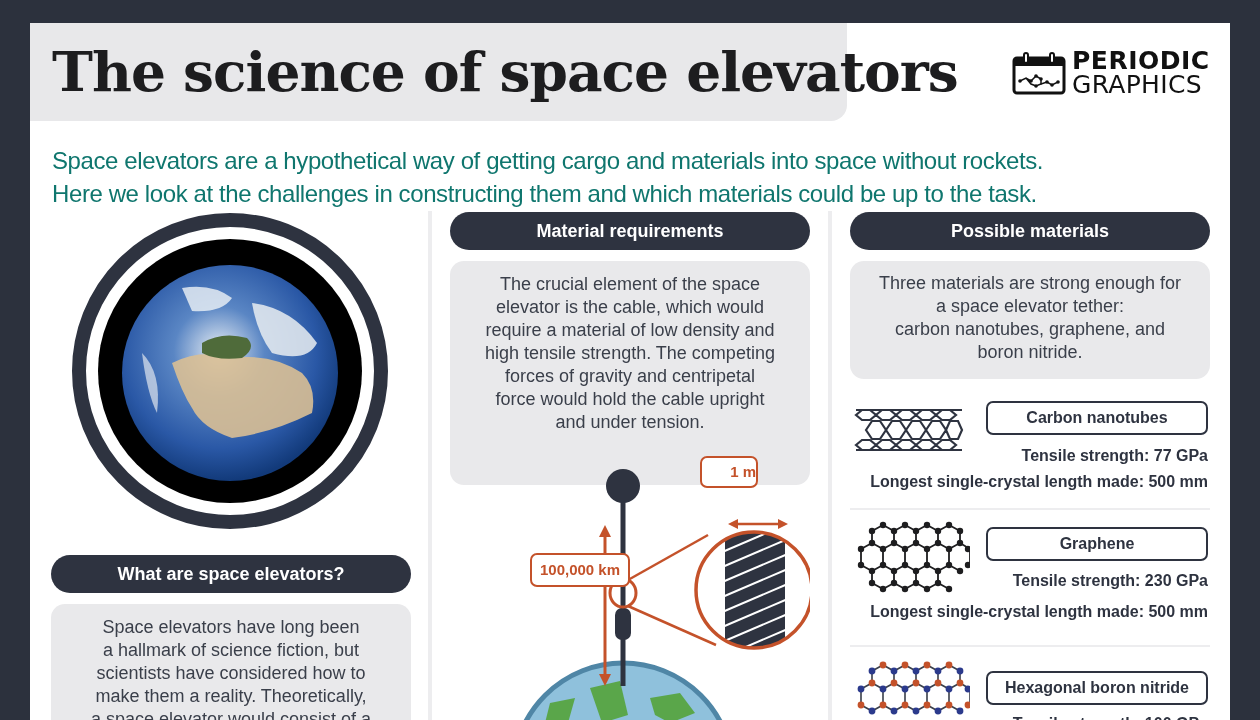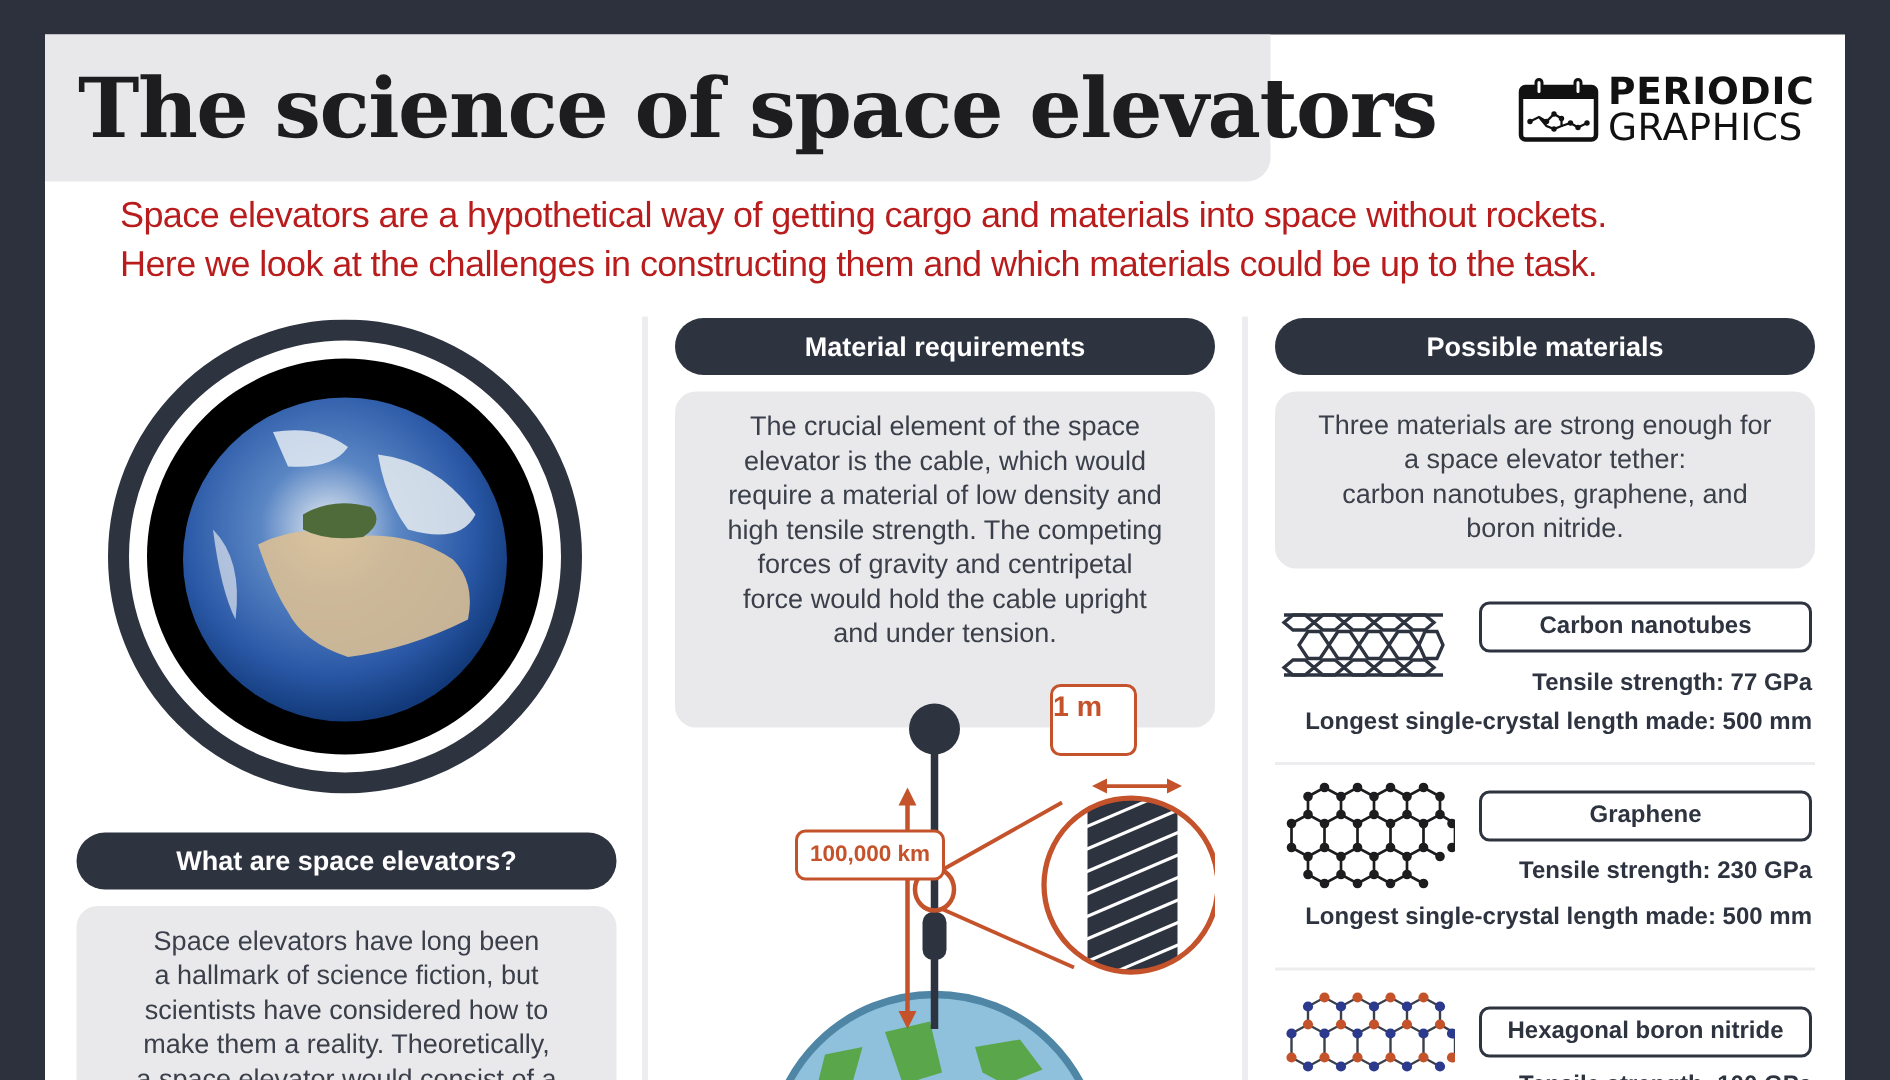--- a/index.html
+++ b/index.html
@@ -22,24 +22,23 @@
     position:absolute; left:22px; top:16px; margin:0;
     font-family:"DejaVu Serif", serif; font-weight:bold;
     font-size:55px; letter-spacing:-1px; color:#1d1d1f;
     white-space:nowrap;
   }
   .logo { position:absolute; left:982px; top:26px; display:flex; align-items:center; gap:6px; }
   .logo-text { line-height:24px; }
   .logo-l1 { font-weight:bold; font-size:25px; color:#111; letter-spacing:0.5px; display:block; }
   .logo-l2 { font-size:25px; color:#111; display:block; letter-spacing:0.3px; }
   .intro {
-    position:absolute; left:22px; top:104px; width:1170px;
-    font-size:24px; line-height:33px; color:#b91c1c; letter-spacing:-0.4px;
+    position:absolute; left:22px; top:121px; width:1170px;
+    font-size:24px; line-height:33px; color:#0f766e; letter-spacing:-0.4px;
     font-family:"Liberation Sans", sans-serif;
-    margin-left:28px;
   }
   .intro span { display:block; white-space:nowrap; }
   .divider { position:absolute; top:188px; width:4px; height:540px; background:#ededef; }
   .pill {
     position:absolute; height:38px; border-radius:19px; background:#2e3340;
     color:#fff; font-weight:bold; font-size:18px; text-align:center; line-height:38px;
     font-family:"Liberation Sans", sans-serif;
   }
   .box {
     position:absolute; background:#e9e9eb; border-radius:14px;
@@ -185,21 +184,21 @@
     </g>
     <circle cx="264" cy="137" r="58" fill="none" stroke="#c4522a" stroke-width="3.5"></circle>
 
     <g fill="#c4522a" stroke="#c4522a">
       <line x1="246" y1="71" x2="290" y2="71" stroke-width="2.5"></line>
       <polygon points="238,71 248,66 248,76" stroke="none"></polygon>
       <polygon points="298,71 288,66 288,76" stroke="none"></polygon>
     </g>
   </svg>
 
-  <div style="position:absolute;left:670px;top:433px;width:58px;height:48px;border:2.5px solid #c4522a;border-radius:7px;box-sizing:border-box;background:#fff;text-align:left;line-height:27px;font-weight:bold;font-size:19px;font-family:'Liberation Sans',sans-serif" class="orange">1 m</div>
+  <div style="position:absolute;left:670px;top:433px;width:58px;height:32px;border:2.5px solid #c4522a;border-radius:7px;box-sizing:border-box;background:#fff;text-align:right;line-height:27px;font-weight:bold;font-size:15px;font-family:'Liberation Sans',sans-serif" class="orange">1 m</div>
   <div style="position:absolute;left:500px;top:530px;width:100px;height:34px;border:2.5px solid #c4522a;border-radius:7px;box-sizing:border-box;background:#fff;text-align:center;line-height:29px;font-weight:bold;font-size:15px;font-family:'Liberation Sans',sans-serif" class="orange">100,000 km</div>
 
   <div class="pill" style="left:820px;top:189px;width:360px">Possible materials</div>
   <div class="box" style="left:820px;top:238px;width:360px;height:118px;padding-top:11px">
     <span>Three materials are strong enough for</span>
     <span>a space elevator tether:</span>
     <span>carbon nanotubes, graphene, and</span>
     <span>boron nitride.</span>
   </div>
 

